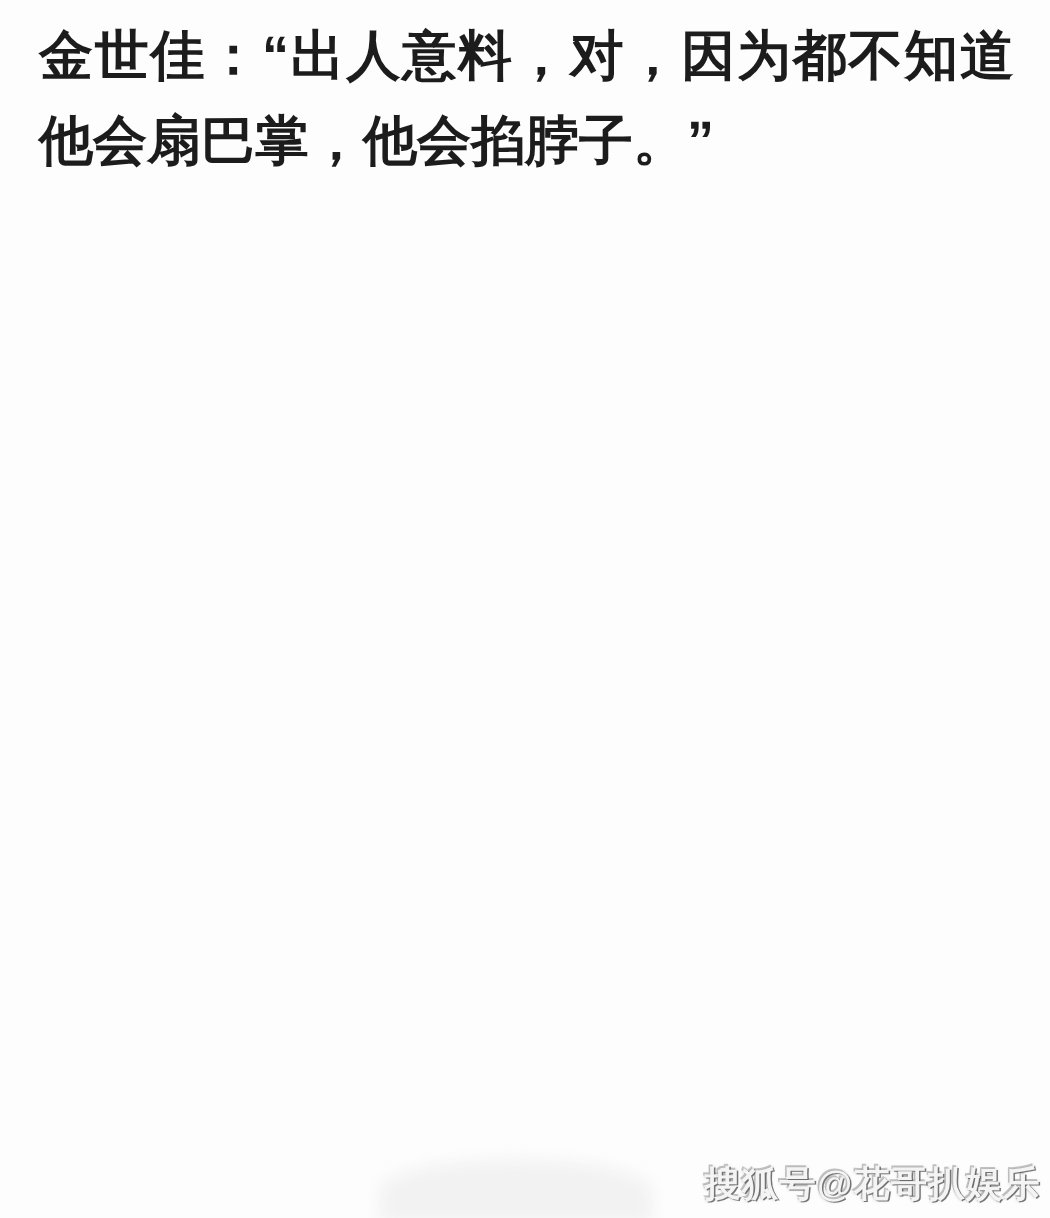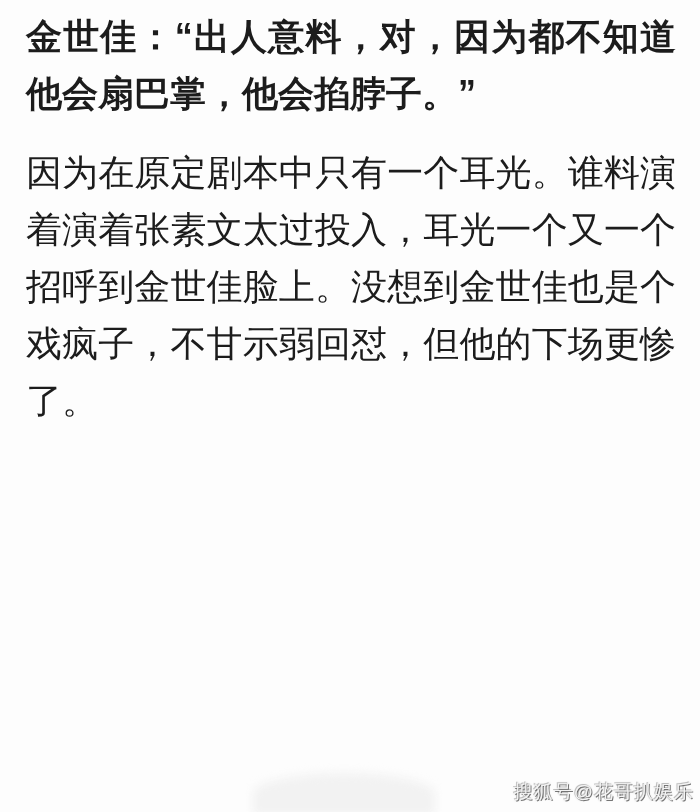--- a/index.html
+++ b/index.html
@@ -39,36 +39,35 @@
       width: 182px;
       height: 42px;
       background: #f2f2f2;
       border-radius: 60% 60% 0 0;
       filter: blur(5px);
     }
     .watermark {
       position: absolute;
       right: 6px;
       bottom: 7px;
-      font-size: 19px;
-      font-weight: 400;
+      font-size: 24px;
+      font-weight: 700;
       letter-spacing: 1px;
       color: #f4f4f4;
       text-shadow:
         1px 1px 0 rgba(95, 95, 95, 0.85),
         -1px -1px 0 rgba(130, 130, 130, 0.45),
         0 0 2px rgba(60, 60, 60, 0.35);
       white-space: nowrap;
     }
   </style>
 </head>
 <body>
 
 <div class="page">
   <div class="article">
     <p class="para bold">金世佳：“出人意料，对，因为都不知道他会扇巴掌，他会掐脖子。”</p>
-    <p class="para">因为在原定剧本中只有一个耳光。谁料演着演着张素文太过投入，耳光一个又一个招呼到金世佳脸上。没想到金世佳也是个戏疯子，不甘示弱回怼，但他的下场更惨了。</p>
   </div>
 
   <div class="smudge"></div>
 
   <div class="watermark">搜狐号@花哥扒娱乐</div>
 </div>
 
 </body></html>

